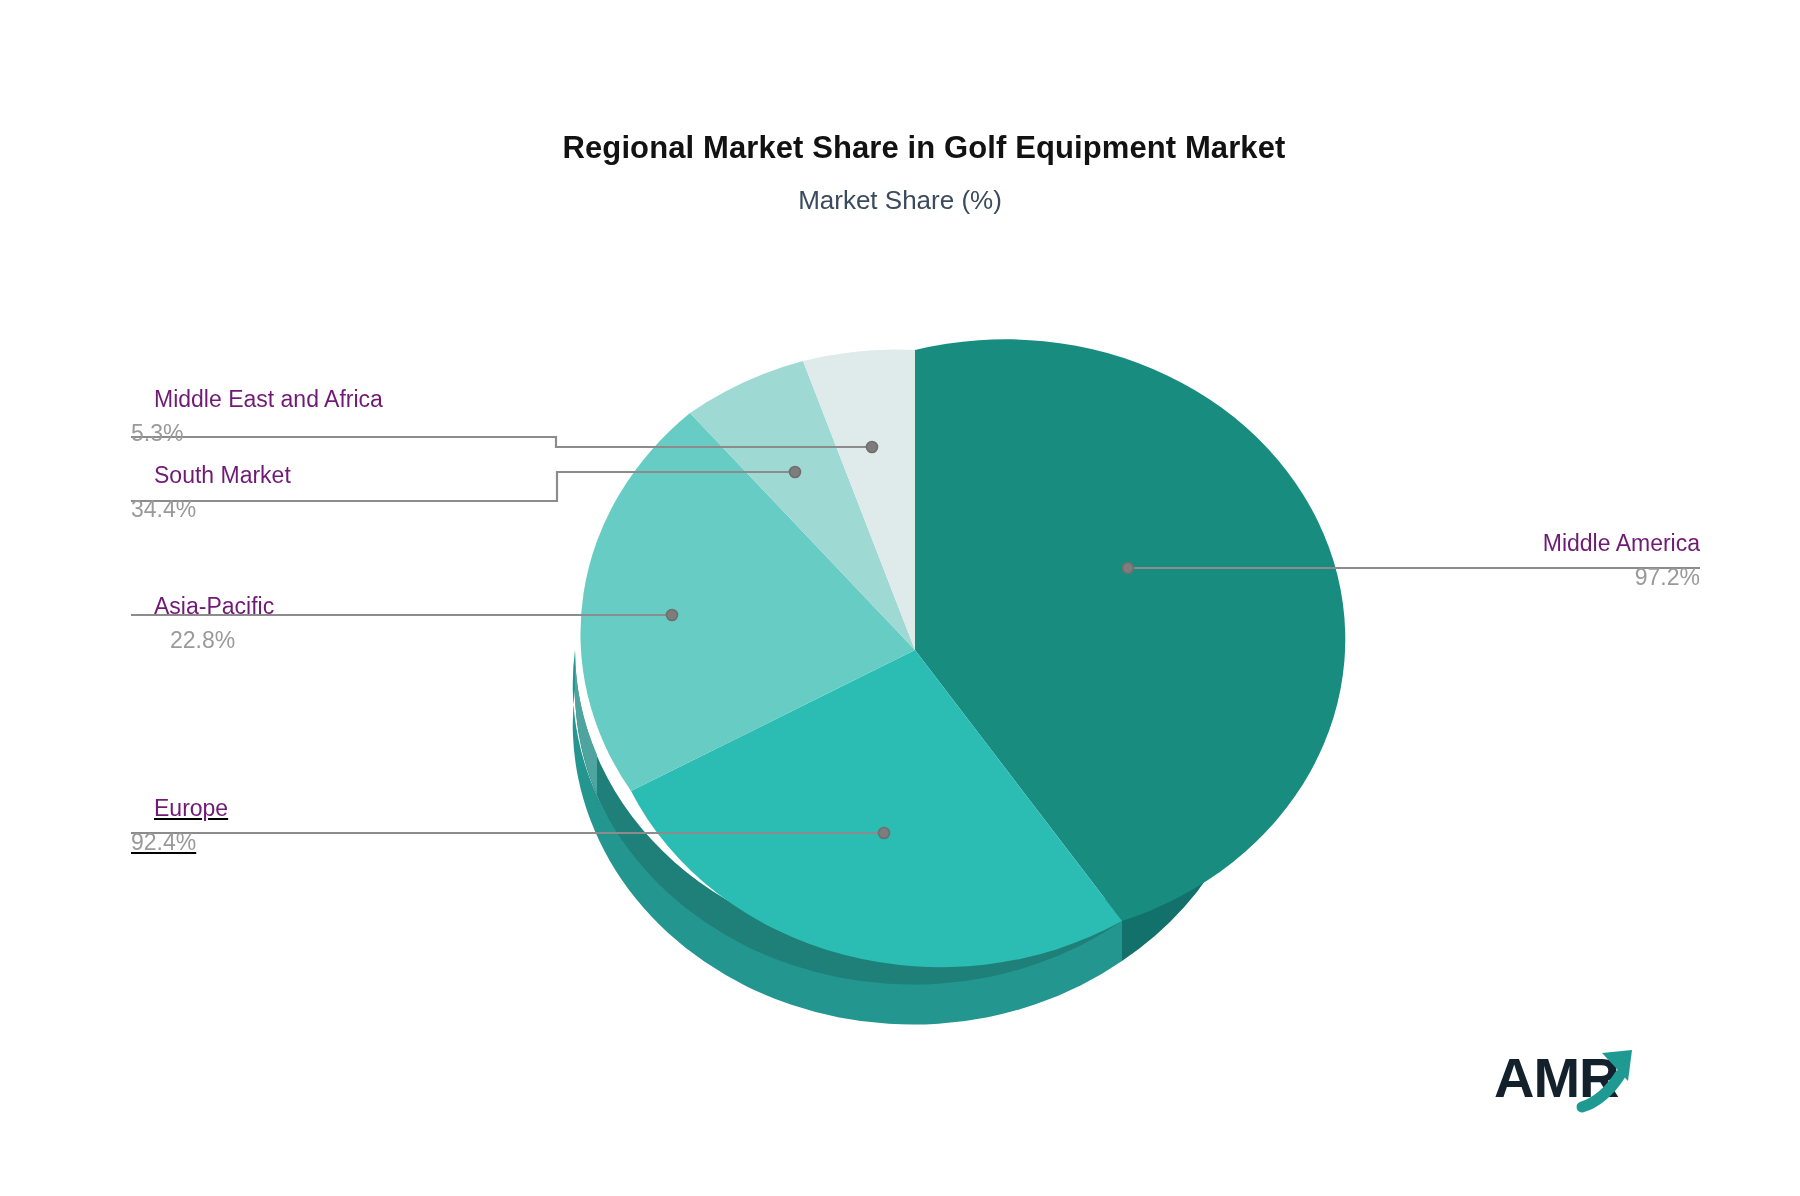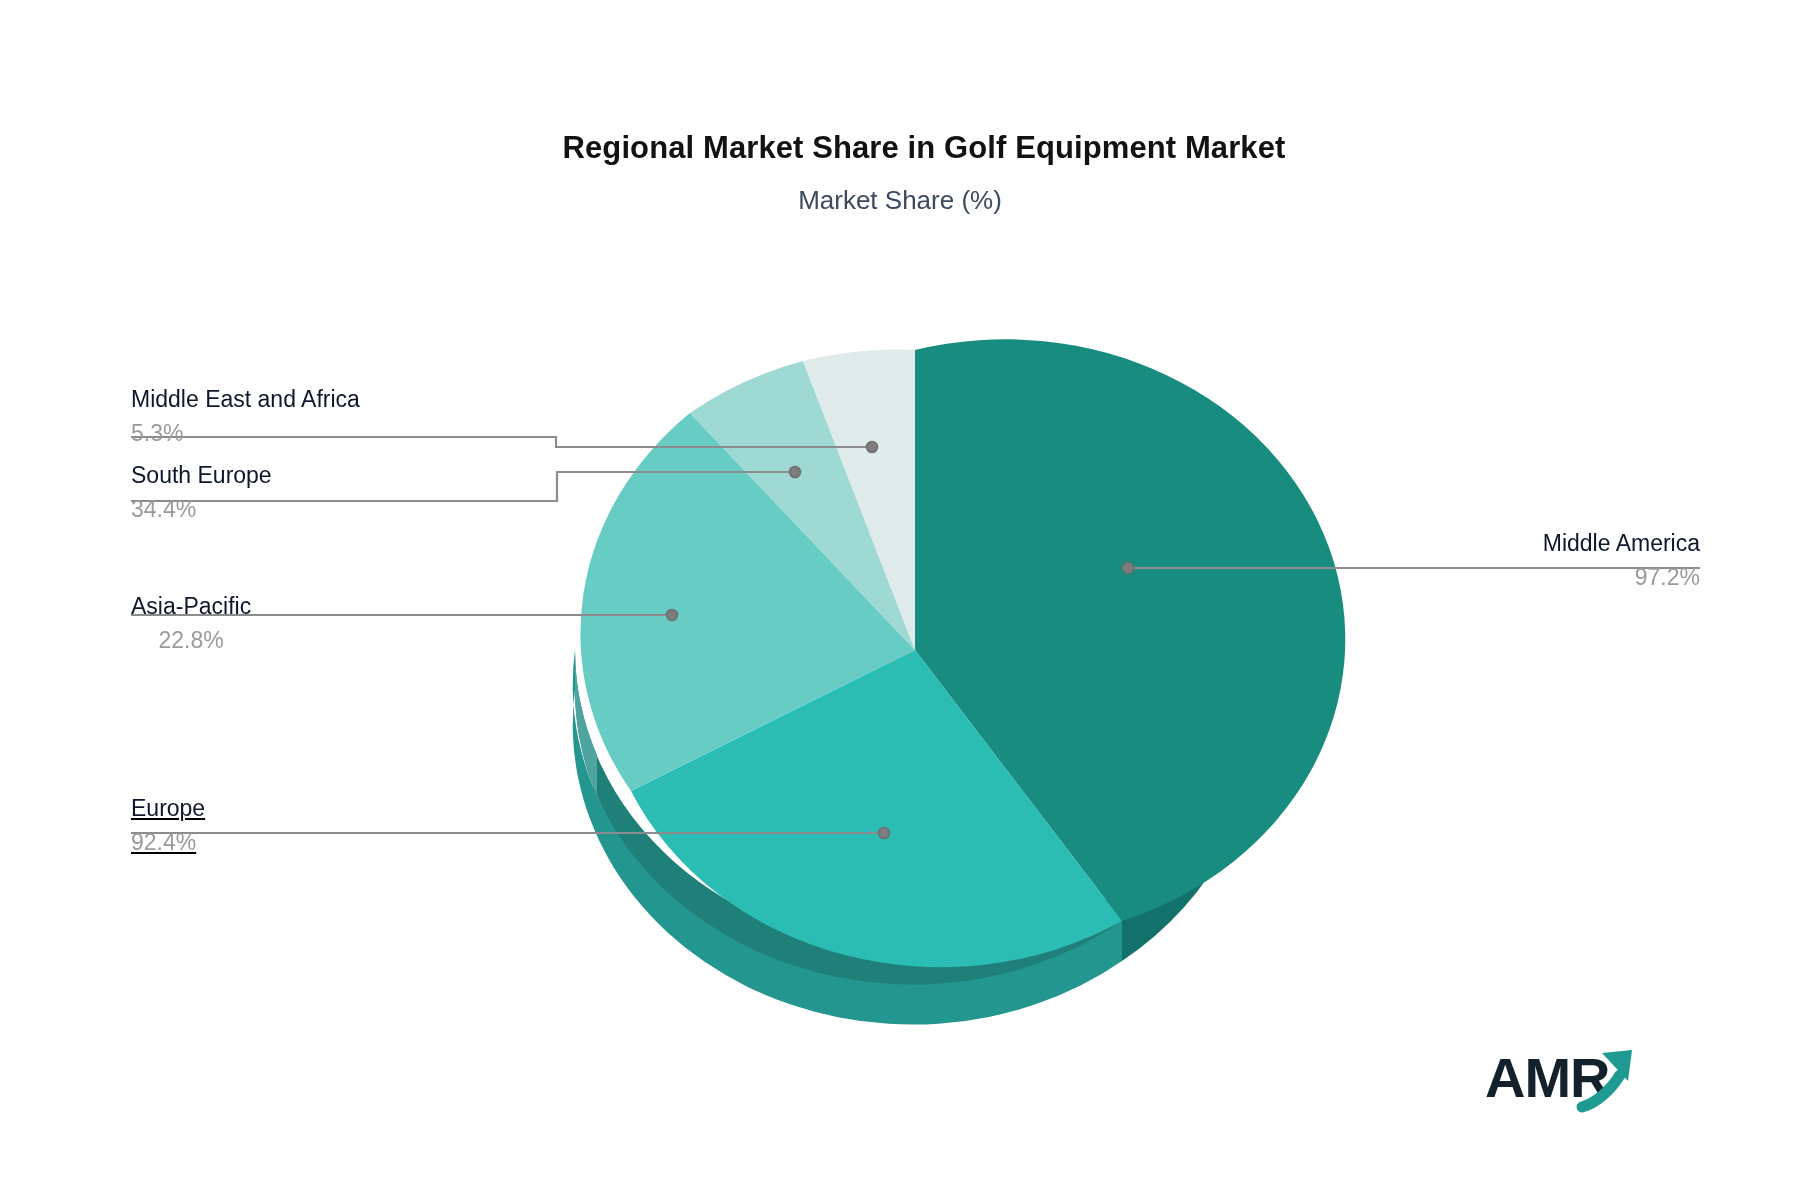--- a/index.html
+++ b/index.html
@@ -53,42 +53,43 @@
   }
 
   
   .callout {
     position: absolute;
     font-size: 23px;
     line-height: 1.28;
     white-space: nowrap;
   }
   .callout .cat {
-    color: #0f172a;
+    color: #701a75;
     display: block;
+    margin-left: 23px;
   }
   .callout .val {
     color: #9a9a9a;
     display: block;
     padding-top: 5px;
   }
   .callout.right { text-align: right; }
   .callout.left  { text-align: left; }
 
   
   #amr-logo {
     position: absolute;
     left: 1478px;
     top: 1033px;
     width: 180px;
     height: 82px;
   }
   #amr-logo .amr-text {
     position: absolute;
-    left: 7px;
+    left: 16px;
     top: 12px;
     font-size: 56px;
     font-weight: bold;
     color: #12212b;
     letter-spacing: -1px;
   }
 </style>
 </head>
 <body>
 
@@ -171,21 +172,21 @@
       <circle cx="872" cy="447" r="5.5"></circle>
     </g>
   </svg>
 
   <div class="callout left" style="left:131px; top:385px;">
     <span class="cat">Middle East and Africa</span>
     <span class="val">5.3%</span>
   </div>
 
   <div class="callout left" style="left:131px; top:461px;">
-    <span class="cat">South Europe</span>
+    <span class="cat">South Market</span>
     <span class="val">34.4%</span>
   </div>
 
   <div class="callout left" style="left:131px; top:592px;text-align:center;">
     <span class="cat">Asia-Pacific</span>
     <span class="val">22.8%</span>
   </div>
 
   <div class="callout left" style="left:131px; top:794px;text-decoration:underline;">
     <span class="cat">Europe</span>

